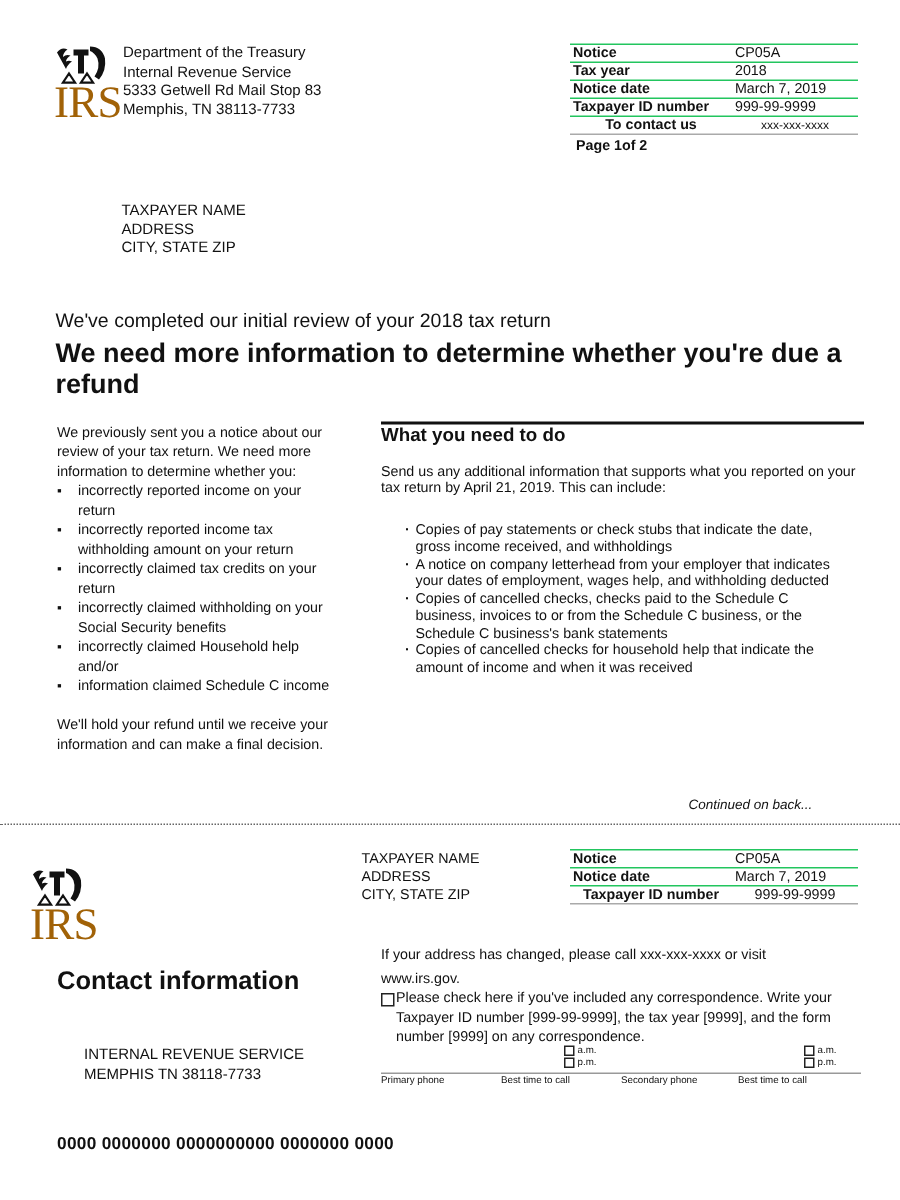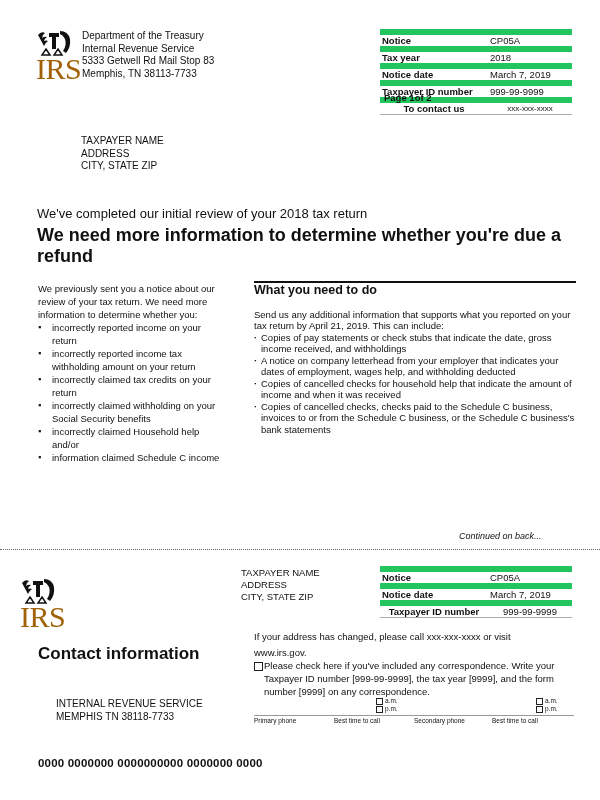--- a/index.html
+++ b/index.html
@@ -4,36 +4,36 @@
 <style>
   html, body { margin:0; padding:0; background:#fff; }
   body { width:600px; height:800px; position:relative; overflow:hidden;
          font-family:"Liberation Sans", sans-serif; color:#111; }
   .abs { position:absolute; }
   .logo { width:40px; }
   .logo svg { display:block; }
   .logo .irs { font-family:"Liberation Serif", serif; font-size:30px; line-height:20px; letter-spacing:-0.5px; color:#a16207; }
   .addr { font-size:10px; line-height:12.5px; }
   table.info { border-collapse:collapse; font-size:9.5px; }
-  table.info td { border-top:6px solid #22c55e; padding:0 2px; height:11px; line-height:11px; }
+  table.info td { border-top:1px solid #22c55e; padding:0 2px; height:11px; line-height:11px; }
   table.info td.k { font-weight:bold; width:104px; }
   table.info td.v { width:80px; }
   table.info td.v.small { font-size:8px; }
   table.info tr.last td { border-bottom:1px solid #aaa;text-align:center; }
   .taxpayer { font-size:10px; line-height:12.5px; }
   .subhead { font-size:13px; }
   .headline { font-size:18px; font-weight:bold; line-height:21px; width:560px; }
   .leftcol { font-size:9.5px; line-height:13px; width:190px; }
   .leftcol ul { list-style:none; margin:0; padding:0; }
   .leftcol li { position:relative; padding-left:14px; }
   .leftcol li::before { content:"\25AA"; position:absolute; left:0; top:0; font-size:9px; }
   .rightcol { width:322px; font-size:9.5px; line-height:11.5px; }
   .rightcol .rule { border-top:2px solid #111; }
   .rightcol h2 { font-size:12.5px; margin:2px 0 12px; font-weight:bold; }
-  .rightcol ul { list-style:none; margin:0; padding:0; }
+  .rightcol ul { list-style:none; margin:16px; padding:0; }
   .rightcol li { position:relative; padding-left:7px; }
   .rightcol li::before { content:"\00B7"; position:absolute; left:0; top:0; font-weight:bold; }
   .continued { font-size:9px;font-style:italic; }
   .divider { left:0; width:600px; top:549px; border-top:1.5px dotted #666; }
   .contact-title { font-size:17px; font-weight:bold; }
   .stub-right { width:322px; font-size:9.5px; line-height:13px; }
   .cb { display:inline-block; width:7px; height:7px; border:1px solid #222; vertical-align:middle; margin-right:3px; }
   .phones { width:320px; font-size:6.5px; }
   .phones .rowtop { height:18px; position:relative; }
   .phones .ampm { position:absolute; font-size:6.5px; line-height:7.5px; }
@@ -100,31 +100,32 @@
 <div class="abs leftcol" style="left:38px;top:282px;">
   <div>We previously sent you a notice about our review of your tax return. We need more information to determine whether you:</div>
   <ul>
     <li>incorrectly reported income on your return</li>
     <li>incorrectly reported income tax withholding amount on your return</li>
     <li>incorrectly claimed tax credits on your return</li>
     <li>incorrectly claimed withholding on your Social Security benefits</li>
     <li>incorrectly claimed Household help and/or</li>
     <li>information claimed Schedule C income</li>
   </ul>
+  <div style="margin-top:13px;">We'll hold your refund until we receive your information and can make a final decision.</div>
 </div>
 
 <div class="abs rightcol" style="left:254px;top:281px;">
   <div class="rule"></div>
   <h2>What you need to do</h2>
   <div>Send us any additional information that supports what you reported on your tax return by April 21, 2019. This can include:</div>
   <ul>
     <li>Copies of pay statements or check stubs that indicate the date, gross income received, and withholdings</li>
     <li>A notice on company letterhead from your employer that indicates your dates of employment, wages help, and withholding deducted</li>
+    <li>Copies of cancelled checks, checks paid to the Schedule C business, invoices to or from the Schedule C business, or the Schedule C business's bank statements</li>
     <li>Copies of cancelled checks for household help that indicate the amount of income and when it was received</li>
-    <li>Copies of cancelled checks, checks paid to the Schedule C business, invoices to or from the Schedule C business, or the Schedule C business's bank statements</li>
   </ul>
 </div>
 <div class="abs continued" style="left:459px;top:531px;">Continued on back...</div>
 
 <div class="abs divider"></div>
 
 <div class="abs logo" style="left:20px;top:577px;">
   <svg width="36" height="30" viewBox="0 0 36 30">
     <path d="M2 6 q3 -4 7 -2 q-3 2 -3 5 q2 -2 5 -1 q-3 2 -3 4 q2 -1 4 0 q-3 2 -4 5 z" fill="#111"></path>
     <path d="M13 4 h10 v4 h-3 v12 h-4 v-12 h-3 z" fill="#111"></path>

